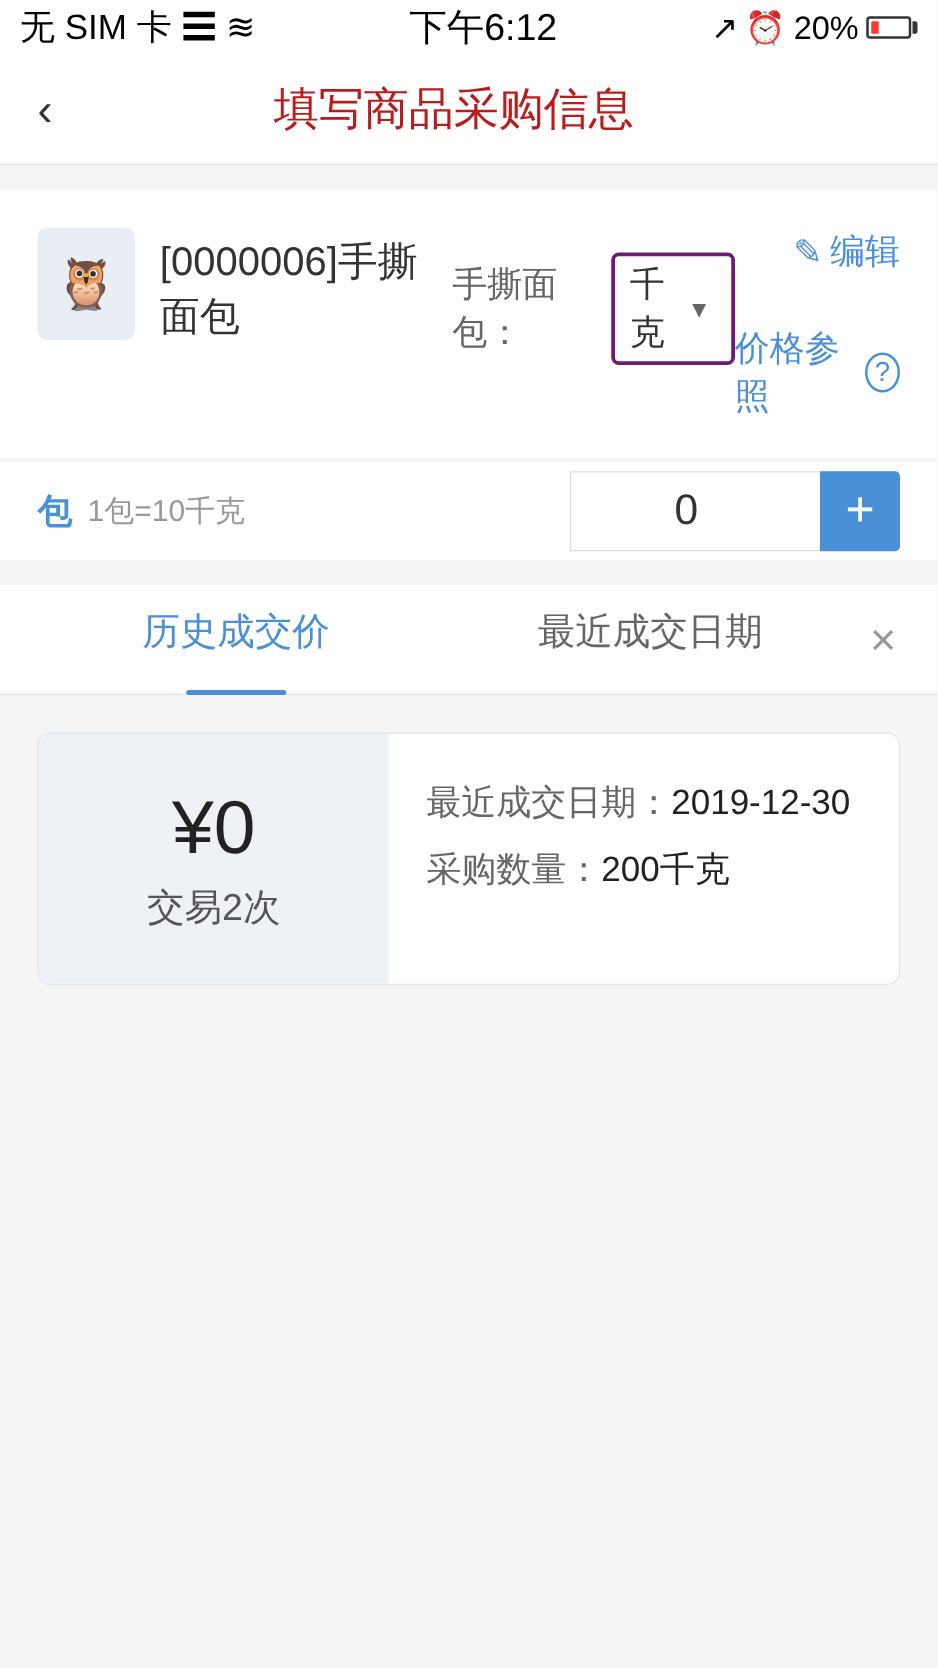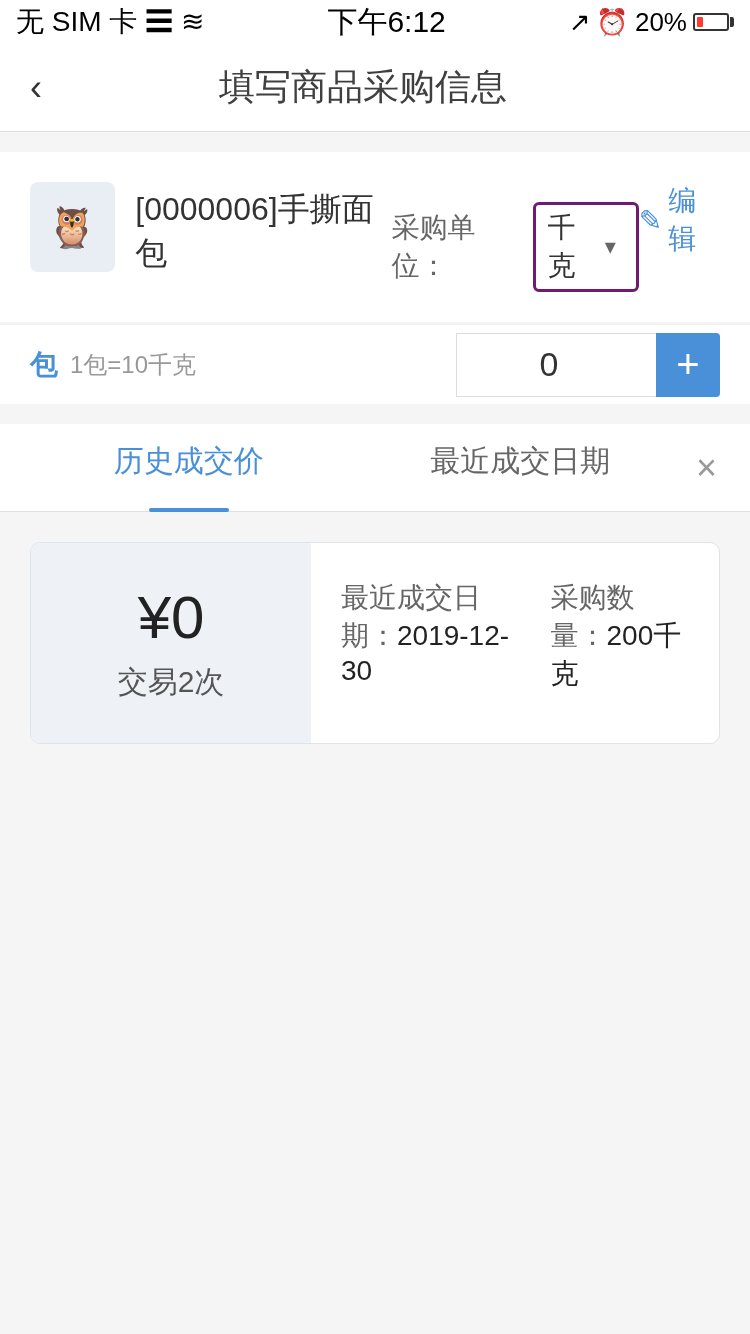--- a/index.html
+++ b/index.html
@@ -80,21 +80,21 @@
       font-size: 36px;
       color: #333;
       cursor: pointer;
       margin-right: 20px;
     }
     .header-title {
       flex: 1;
       text-align: center;
       font-size: 36px;
       font-weight: 500;
-      color: #404040;
+      color: #b91c1c;
       margin-right: 56px;
     }
 
     
     .product-card {
       background: #fff;
       margin-top: 20px;
       padding: 30px;
     }
     .product-top {
@@ -314,21 +314,21 @@
     }
     .history-count {
       font-size: 30px;
       color: #555;
       margin-top: 10px;
     }
     .history-right {
       flex: 1;
       padding: 36px 30px;
       display: flex;
-      flex-direction: row;
+      flex-direction: column;
       gap: 16px;
     }
     .history-detail-item {
       font-size: 28px;
       color: #444;
     }
     .detail-label {
       color: #666;
     }
     .detail-value {
@@ -369,32 +369,36 @@
   <div class="product-top">
     <div class="product-left">
       <div class="product-thumb">
         <span class="product-thumb-icon">🦉</span>
       </div>
       <div class="product-info">
         <span class="product-name">
           <span>[0000006]</span><span>手撕面包</span>
         </span>
         <div class="product-unit-row">
-          <span class="product-unit-label">采购单位：</span>
+          <span class="product-unit-label">手撕面包：</span>
           <div class="unit-select">
             <span>千克</span>
             <span class="unit-arrow">▾</span>
           </div>
         </div>
       </div>
     </div>
     <div style="display:flex;flex-direction:column;align-items:flex-end;gap:20px;">
       <div class="edit-btn">
         <span>✎</span>
         <span>编辑</span>
+      </div>
+      <div class="price-ref">
+        <span>价格参照</span>
+        <div class="price-ref-help">?</div>
       </div>
     </div>
   </div>
 </div>
 
 <div class="quantity-section">
   <div class="qty-label-area">
     <span class="qty-pkg-icon">包</span>
     <span class="qty-convert">1包=10千克</span>
   </div>

